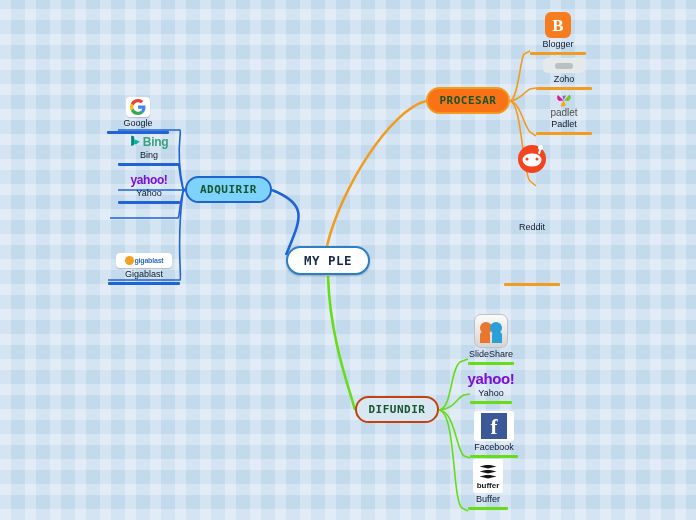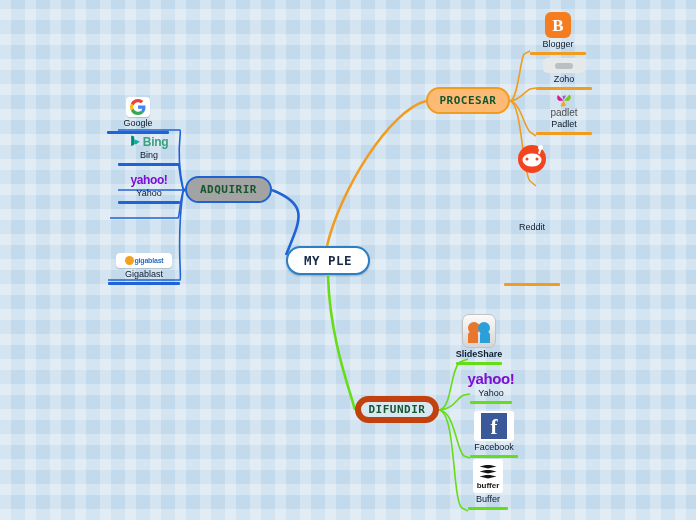--- a/index.html
+++ b/index.html
@@ -23,31 +23,31 @@
     font-weight:bold;letter-spacing:.5px;white-space:nowrap;
   }
   #node-central{
     left:286px;top:246px;width:84px;height:29px;
     background:#ffffff;border:2px solid #2b7fc4;
     color:#1a2b4a;font-size:12.5px;border-radius:15px;
     box-shadow:0 1px 2px rgba(0,0,0,.25);
   }
   #node-adquirir{
     left:185px;top:176px;width:87px;height:27px;
-    background:#a3a3a3;border:2px solid #1e63d0;
+    background:#7dd3fc;border:2px solid #1e63d0;
     color:#14562e;font-size:11px;border-radius:14px;
   }
   #node-procesar{
     left:426px;top:87px;width:84px;height:27px;
-    background:#fdba74;border:2px solid #f29c1f;
+    background:#f97316;border:2px solid #f29c1f;
     color:#14562e;font-size:11px;border-radius:14px;
   }
   #node-difundir{
     left:355px;top:396px;width:84px;height:27px;
-    background:#d9e7f3;border:6px solid #c2410c;
+    background:#d9e7f3;border:2px solid #c2410c;
     color:#14562e;font-size:11px;border-radius:14px;
   }
 
   
   .leaf{position:absolute;display:flex;flex-direction:column;align-items:center;}
   .leaf .cap{
     font-size:9px;color:#0f1a2b;line-height:11px;margin-top:1px;
     font-family:"Liberation Sans",sans-serif;white-space:nowrap;
   }
   .leaf .bar{height:3px;border-radius:1px;margin-top:2px;}
@@ -241,21 +241,21 @@
         <span class="ant"></span>
       <span class="face">
           <i class="eye l"></i>
           <i class="eye r"></i>
         </span>
     </div>
     <div class="cap">Reddit</div>
     <div class="bar bar-orange" style="width:56px;"></div>
   </div>
 
-  <div class="leaf" style="left:456px;top:314px;width:46px;font-weight:bold;">
+  <div class="leaf" style="left:468px;top:314px;width:46px;">
     <div class="icon ic-ss">
       <span class="ss-o"></span>
         <span class="ss-b"></span>
         <span class="ss-bo"></span>
         <span class="ss-bb"></span>
     </div>
     <div class="cap">SlideShare</div>
     <div class="bar bar-green" style="width:46px;"></div>
   </div>
 

